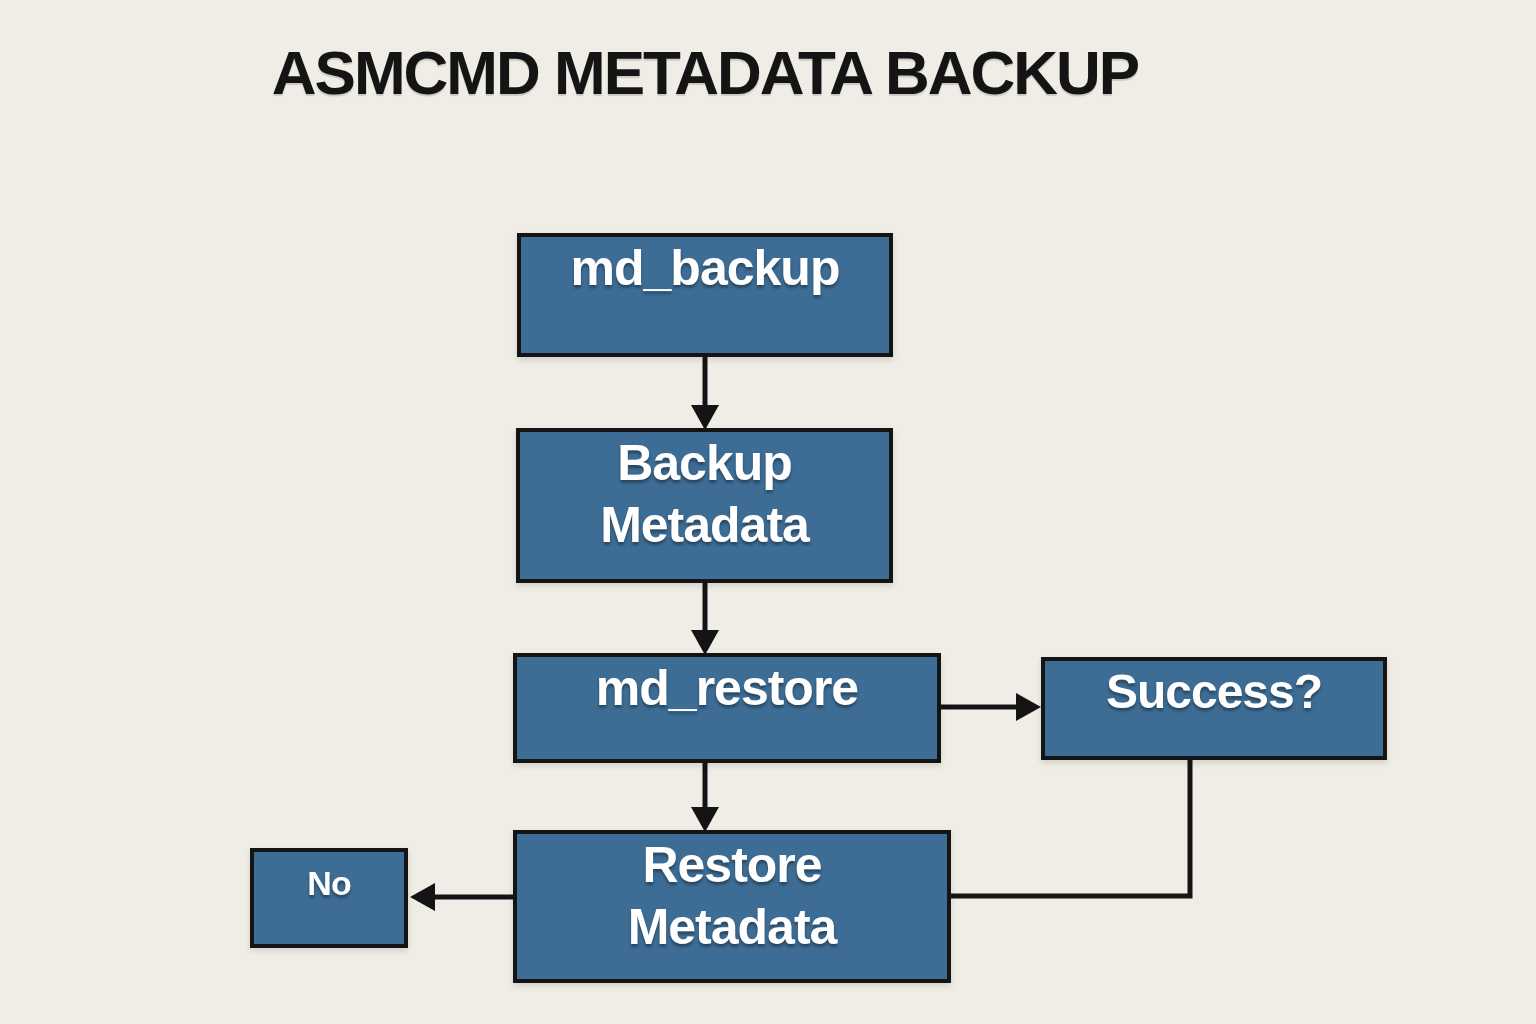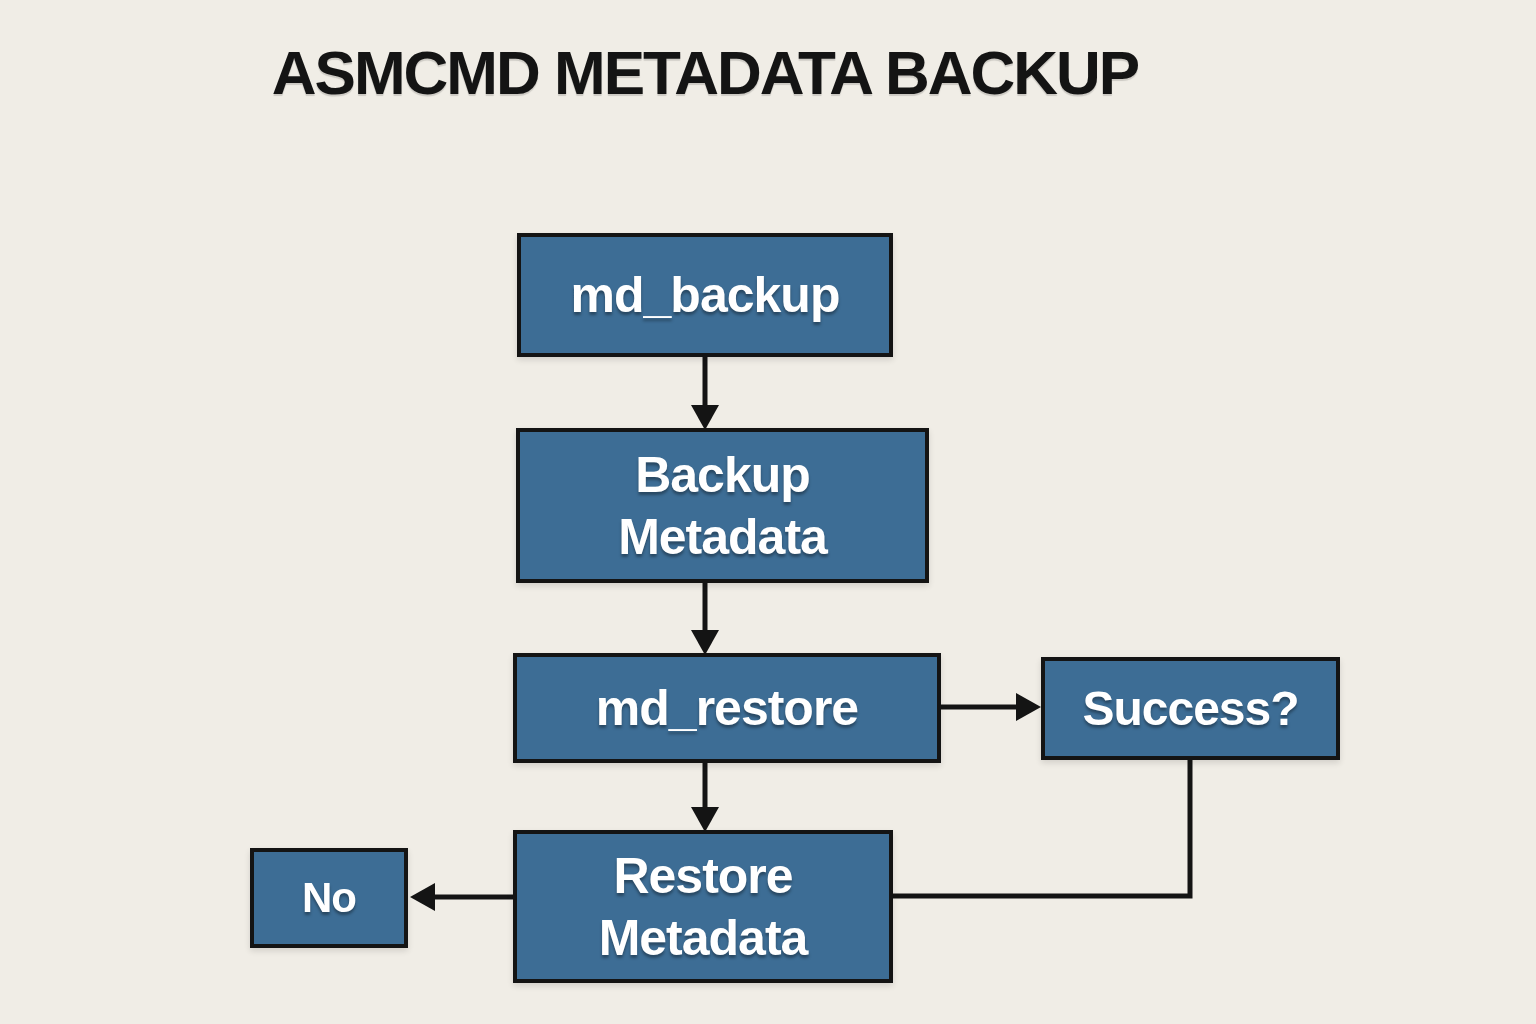--- a/index.html
+++ b/index.html
@@ -47,40 +47,39 @@
   }
   .node {
     position: absolute;
     box-sizing: border-box;
     background: var(--node-fill, #3d6d95);
     border: 4px solid var(--node-border, #141414);
     box-shadow: 0 3px 6px rgba(0,0,0,0.12);
     display: flex;
     flex-direction: column;
     align-items: center;
-    justify-content: center;
     color: var(--node-text, #ffffff);
     font-weight: bold;
     text-shadow: 0 3px 3px rgba(0,0,0,0.35);
   }
   .node .line {
     display: block;
     font-size: 50px;
     line-height: 62px;
     letter-spacing: -1px;
     white-space: nowrap;
   }
   .node .line:empty { display: none; }
   #node-md-backup        { left: 517px; top: 233px; width: 376px; height: 124px; }
-  #node-backup-metadata  { left: 516px; top: 428px; width: 413px; height: 155px; }
+  #node-backup-metadata  { left: 516px; top: 428px; width: 377px; height: 155px; }
   #node-md-restore       { left: 513px; top: 653px; width: 428px; height: 110px; }
-  #node-success          { left: 1041px; top: 657px; width: 299px; height: 103px; }
-  #node-restore-metadata { left: 513px; top: 830px; width: 380px; height: 153px; }
+  #node-success          { left: 1041px; top: 657px; width: 346px; height: 103px; }
+  #node-restore-metadata { left: 513px; top: 830px; width: 438px; height: 153px; }
   #node-no               { left: 250px; top: 848px; width: 158px; height: 100px; }
-  #node-no .line         { font-size: 42px; }
+  #node-no .line         { font-size: 34px; }
   #node-success .line    { font-size: 48px; }
 </style>
 </head>
 <body>
 
 <div class="canvas">
 
   <div class="title">
     <div>ASMCMD METADATA BACKUP</div>
   </div>

